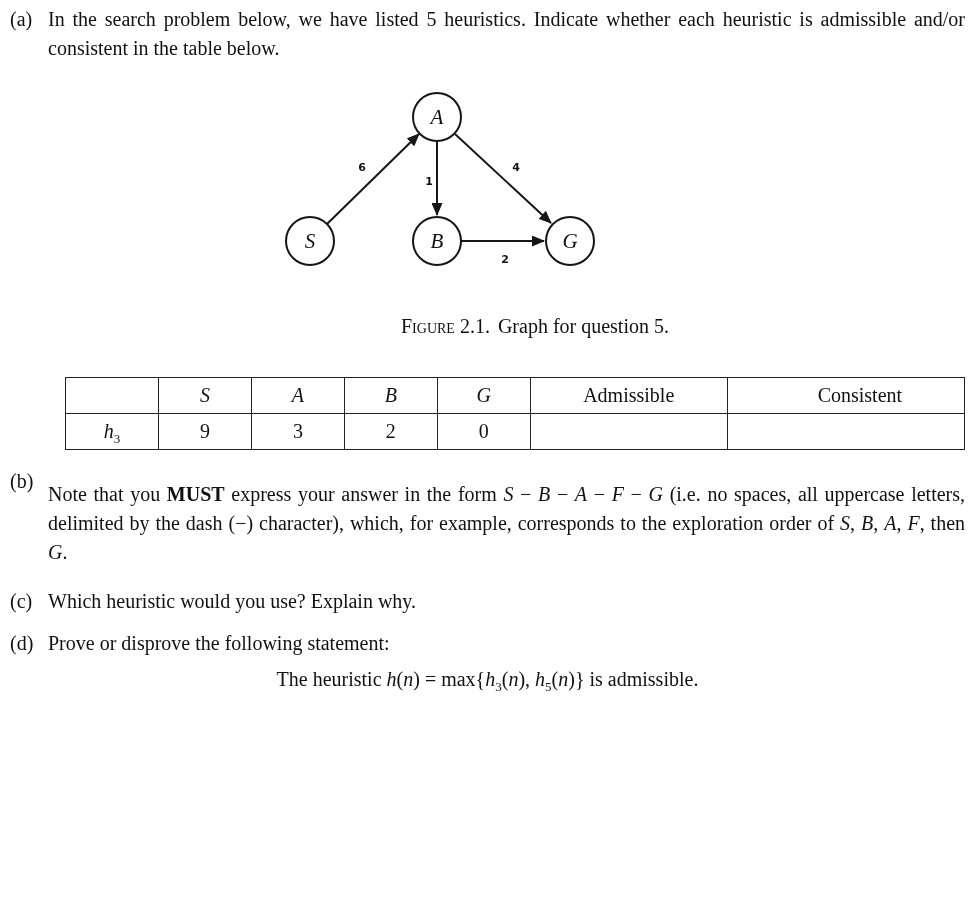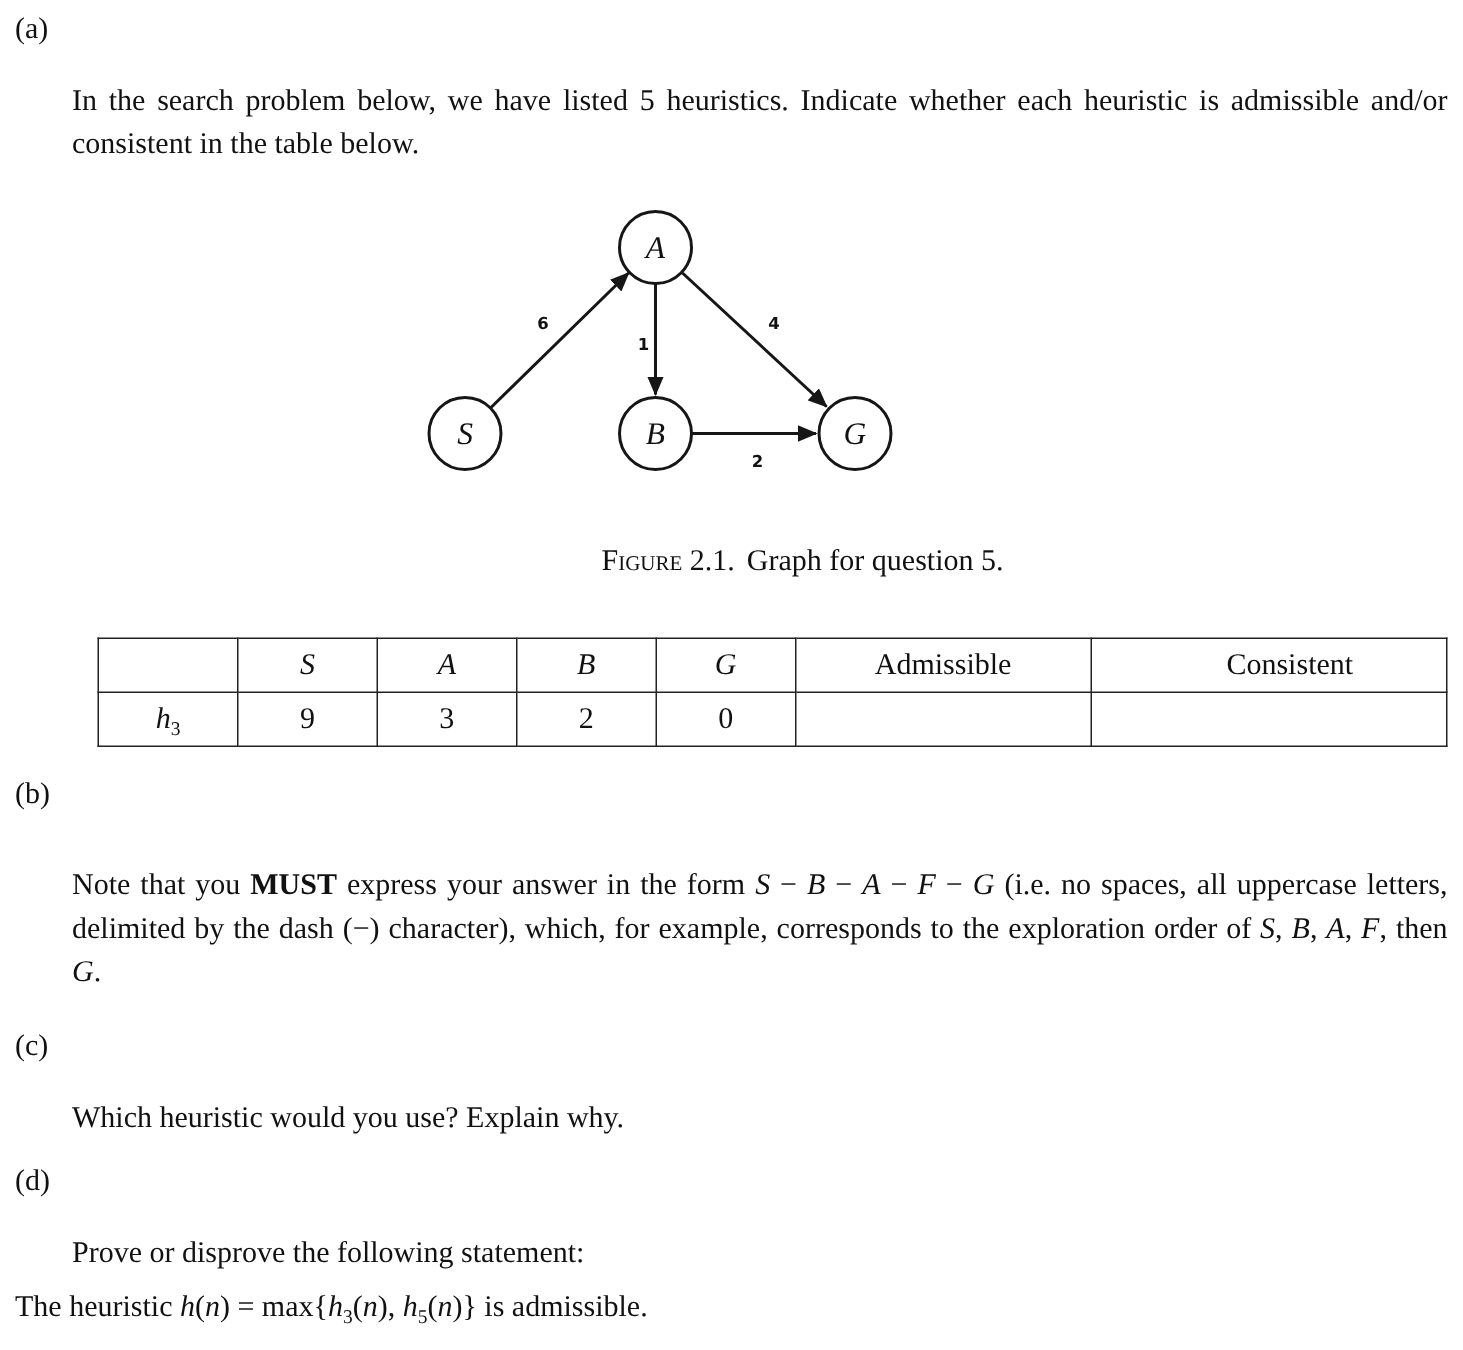--- a/index.html
+++ b/index.html
@@ -4,21 +4,21 @@
 <style>
   html,body{margin:0;padding:0;}
   body{
     width:975px;height:900px;background:#ffffff;color:#111;
     font-family:"Liberation Serif","DejaVu Serif",serif;
     font-size:20px;line-height:29px;overflow:hidden;
   }
   .page{padding:5px 10px 0 10px;}
   .qitem{display:flex;}
   .qlabel{flex:0 0 38px;}
-  .qbody{flex:1;text-align:justify;margin-top:48px;}
+  .qbody{flex:1;text-align:justify;}
   .it{font-style:italic;}
   .bf{font-weight:bold;}
   sub{font-size:13px;line-height:0;}
   svg.graph{display:block;margin:17px 0 0 255px;}
   .graph line{stroke:#161616;stroke-width:2;}
   .graph circle{fill:#ffffff;stroke:#161616;stroke-width:2;}
   .graph .nlabel{font-family:"Liberation Serif",serif;font-style:italic;font-size:21px;text-anchor:middle;fill:#111;}
   .graph .wlabel{font-family:"DejaVu Sans","Liberation Sans",sans-serif;font-size:11px;font-weight:600;fill:#111;text-anchor:middle;}
   .ahp{fill:#161616;}
   .caption{text-align:center;margin-top:32px;transform:translateX(30px);}
@@ -29,21 +29,21 @@
     border:1px solid #222;width:95px;height:35px;text-align:center;
     font-weight:normal;padding:0;font-size:20px;
   }
   table.heur th.wide1{width:200px;}
   table.heur th.wide2{width:213px;padding-left:28px;}
   .mathhead{font-style:italic;}
   .sec-b{margin-top:17px;}
   .note-p{margin-top:13px;}
   .sec-c{margin-top:20px;}
   .sec-d{margin-top:13px;}
-  .center-line{margin-top:7px;}
+  .center-line{text-align:center;margin-top:7px;}
 </style>
 </head>
 <body>
 
 <div class="page">
 
   <div class="qitem">
     <span class="qlabel">(a)</span>
     <div class="qbody"><span>In the search problem below, we have listed 5 heuristics. Indicate whether each heuristic is admissible and/or consistent in the table below.</span></div>
   </div>

